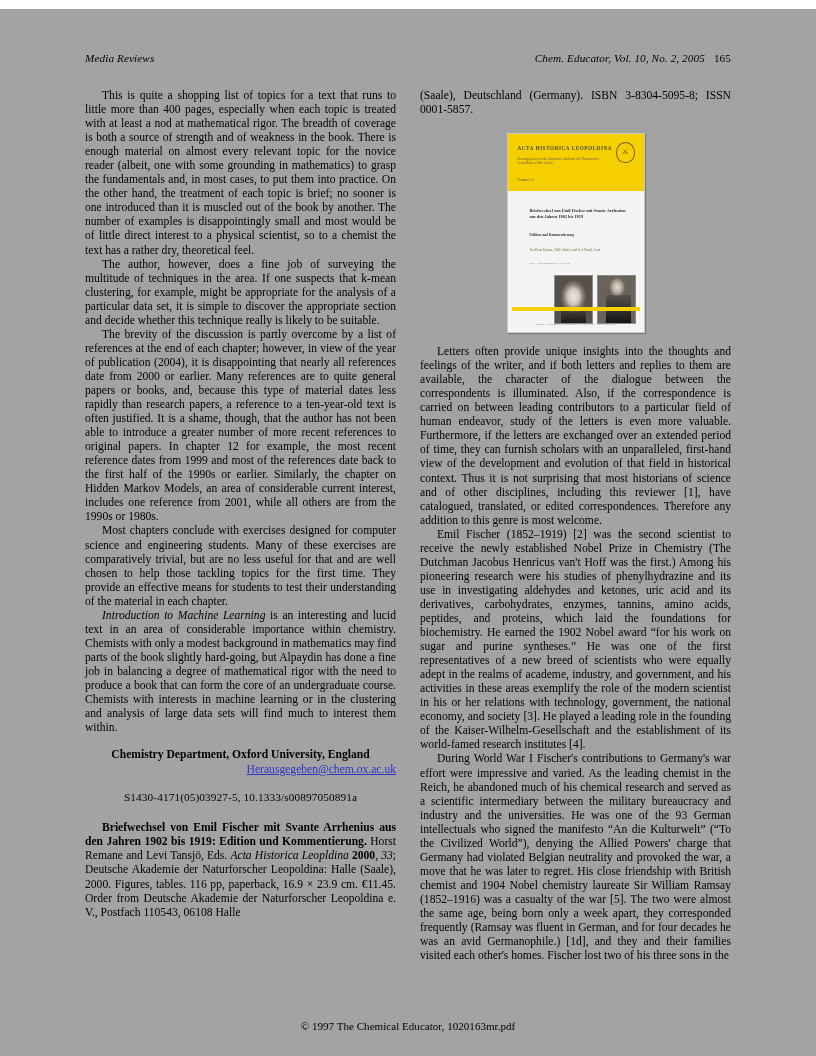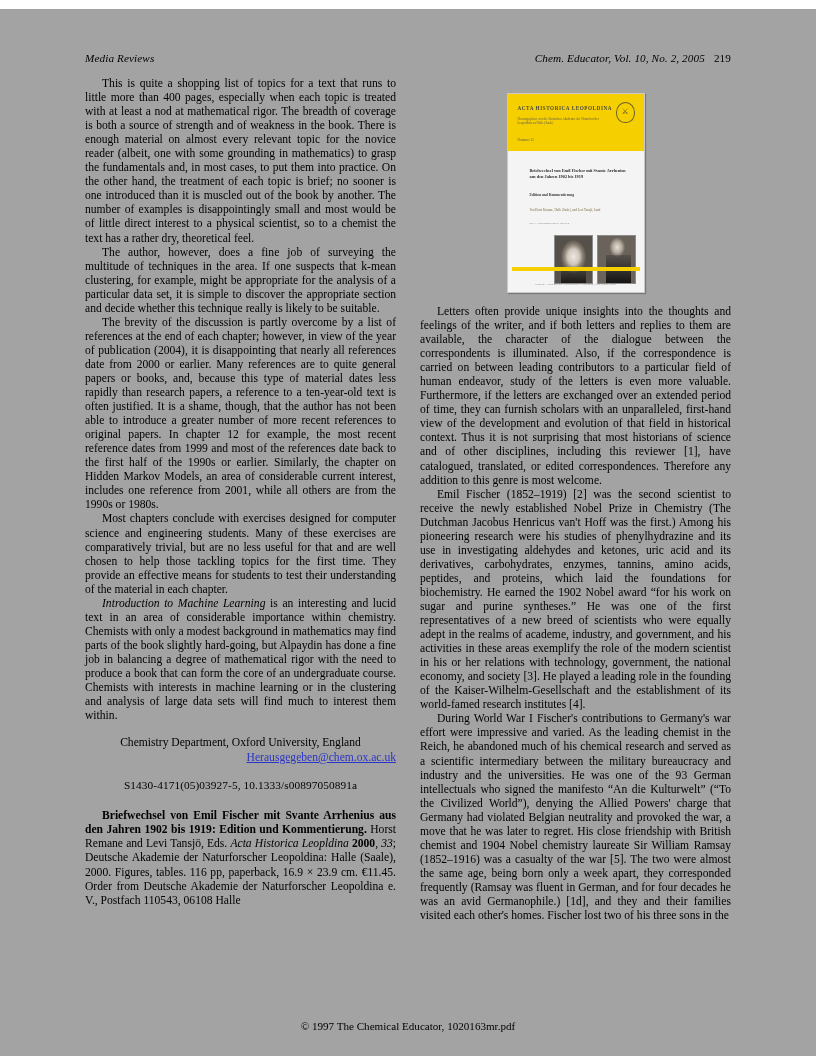--- a/index.html
+++ b/index.html
@@ -49,21 +49,21 @@
   
   .columns {
     position: absolute;
     top: 68px;
     left: 85px;
     width: 646px;
     height: 940px;
   }
   .col {
     position: absolute;
-    top: 0;
+    top: 12px;
     width: 311px;
     height: 940px;
   }
   .col-left  { left: 0; }
   .col-right { left: 335px; }
 
   p.body {
     margin: 0;
     font-size: 11.6px;
     line-height: 14.05px;
@@ -80,20 +80,21 @@
     margin-top: 13px;
     text-align: center;
     font-size: 11.6px;
     line-height: 14.4px;
   }
   .signature .sig-name {
     font-weight: bold;
     text-align: right;
   }
   .signature .sig-affil {
+    font-weight: bold;
   }
   .signature .sig-email {
     text-align: right;
     color: #2b34c6;
     text-decoration: underline;
   }
   .doi-line {
     margin-top: 14px;
     text-align: center;
     font-size: 11.3px;
@@ -287,21 +288,21 @@
   .page-footer .pf-italic { }
 </style>
 </head>
 <body>
 
 <div class="page">
 
   <div class="running-head">
     <span class="rh-left">Media Reviews</span>
     <span class="rh-right">
-      <span>Chem. Educator, Vol. 10, No. 2, 2005</span><span class="rh-page">219</span>
+      <span>Chem. Educator, Vol. 10, No. 2, 2005</span><span class="rh-page">165</span>
     </span>
   </div>
 
   <div class="columns">
 
     <div class="col col-left">
 
       <p class="body">This is quite a shopping list of topics for a text that runs to little more than 400 pages, especially when each topic is treated with at least a nod at mathematical rigor. The breadth of coverage is both a source of strength and of weakness in the book. There is enough material on almost every relevant topic for the novice reader (albeit, one with some grounding in mathematics) to grasp the fundamentals and, in most cases, to put them into practice. On the other hand, the treatment of each topic is brief; no sooner is one introduced than it is muscled out of the book by another. The number of examples is disappointingly small and most would be of little direct interest to a physical scientist, so to a chemist the text has a rather dry, theoretical feel.</p>
       <p class="body">The author, however, does a fine job of surveying the multitude of techniques in the area. If one suspects that k-mean clustering, for example, might be appropriate for the analysis of a particular data set, it is simple to discover the appropriate section and decide whether this technique really is likely to be suitable.</p>
       <p class="body">The brevity of the discussion is partly overcome by a list of references at the end of each chapter; however, in view of the year of publication (2004), it is disappointing that nearly all references date from 2000 or earlier. Many references are to quite general papers or books, and, because this type of material dates less rapidly than research papers, a reference to a ten-year-old text is often justified. It is a shame, though, that the author has not been able to introduce a greater number of more recent references to original papers. In chapter 12 for example, the most recent reference dates from 1999 and most of the references date back to the first half of the 1990s or earlier. Similarly, the chapter on Hidden Markov Models, an area of considerable current interest, includes one reference from 2001, while all others are from the 1990s or 1980s.</p>
@@ -317,20 +318,21 @@
       <div class="doi-line">S1430-4171(05)03927-5, 10.1333/s00897050891a</div>
 
       <div class="bookref">
         <span class="bk-title">Briefwechsel von Emil Fischer mit Svante Arrhenius aus den Jahren 1902 bis 1919: Edition und Kommentierung.</span><span> Horst Remane and Levi Tansjö, Eds. </span><span class="bk-italic">Acta Historica Leopldina</span><span class="bk-bold"> 2000</span><span class="bk-italic">, 33</span><span>; Deutsche Akademie der Naturforscher Leopoldina: Halle (Saale), 2000. Figures, tables. 116 pp, paperback, 16.9 × 23.9 cm. €11.45. Order from Deutsche Akademie der Naturforscher Leopoldina e. V., Postfach 110543, 06108 Halle</span>
       </div>
 
     </div>
 
     <div class="col col-right">
 
+      <p class="body noindent">(Saale), Deutschland (Germany). ISBN 3-8304-5095-8; ISSN 0001-5857.</p>
 
       <div class="figure">
         <div class="cover">
 
           <div class="cover-band"></div>
           <div class="cover-series">ACTA HISTORICA LEOPOLDINA</div>
           <div class="cover-sub">Herausgegeben von der Deutschen Akademie der Naturforscher Leopoldina zu Halle (Saale)</div>
           <div class="cover-num">Nummer 33</div>
 
           <div class="cover-logo">

